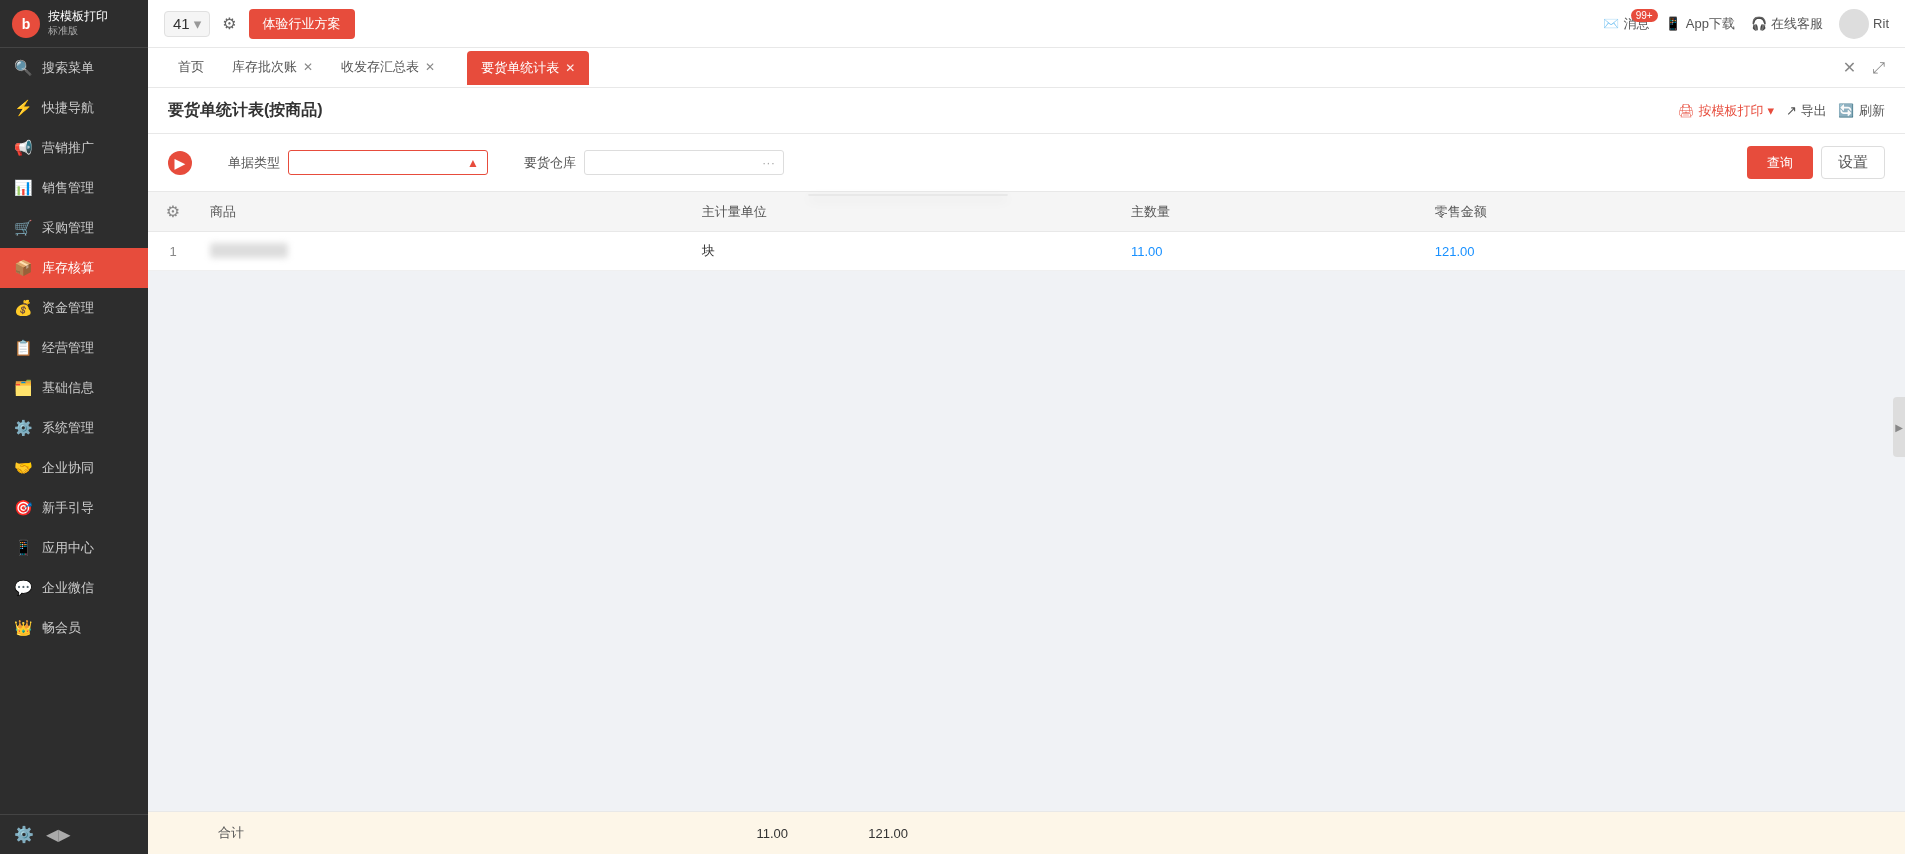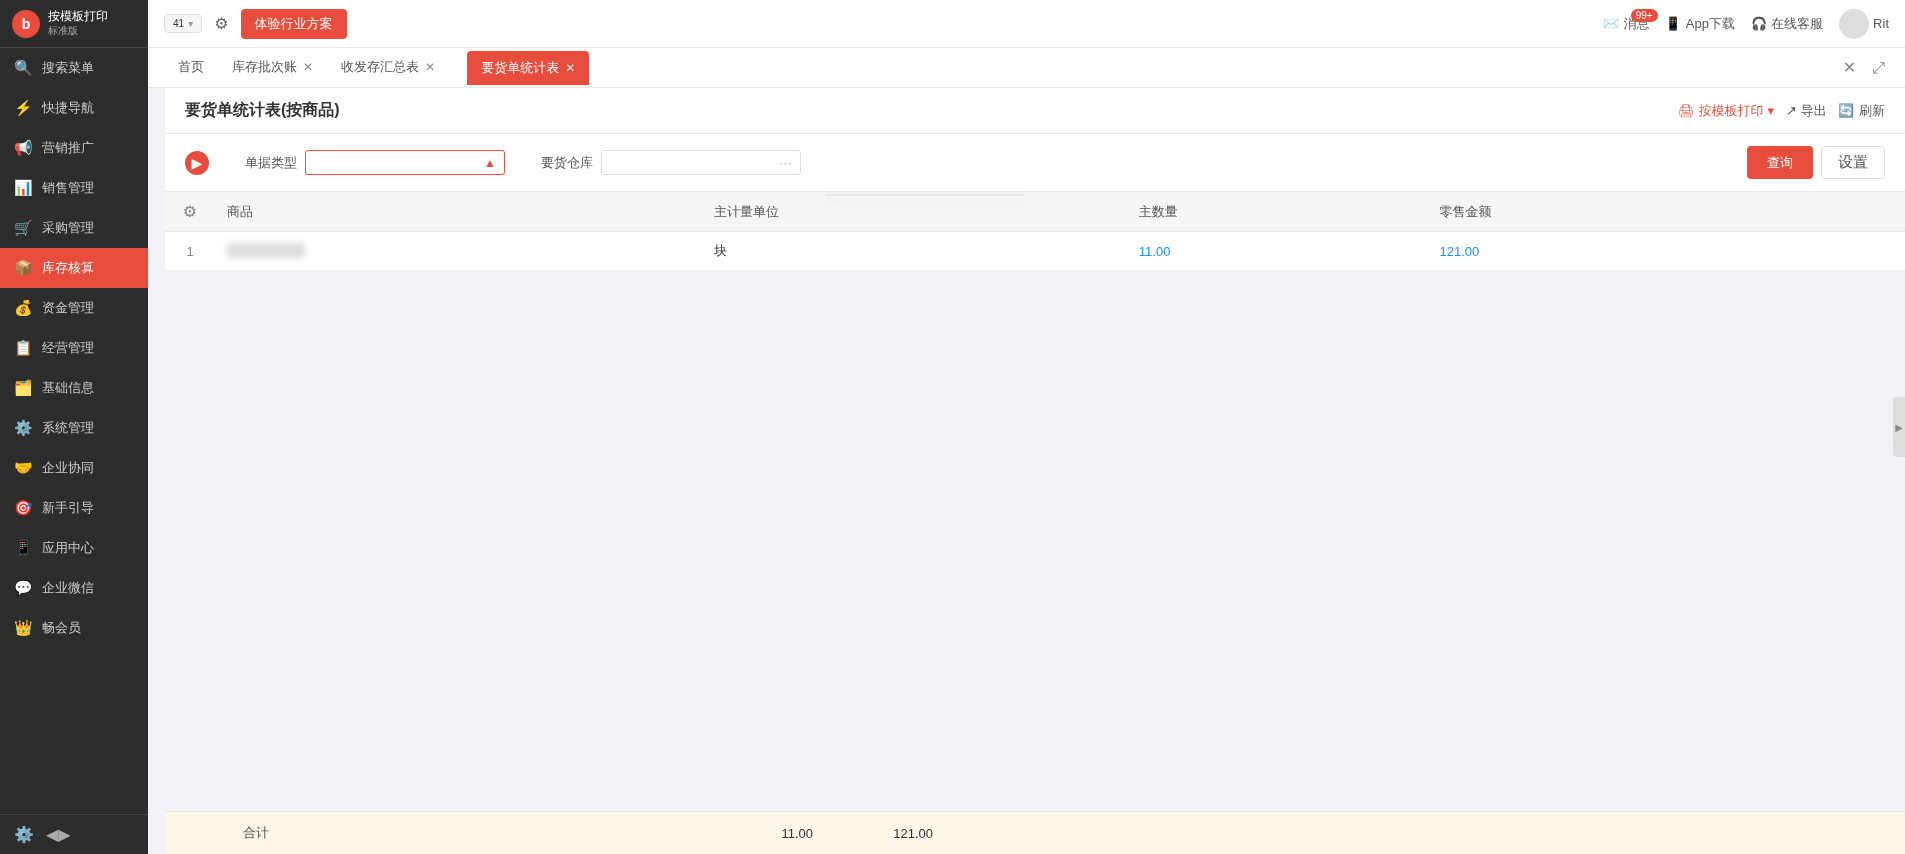--- a/index.html
+++ b/index.html
@@ -135,21 +135,21 @@
       width: 30px;
       height: 30px;
       border-radius: 50%;
       background: #ddd;
     }
     .topbar-num-display {
       background: #f5f5f5;
       border: 1px solid #e0e0e0;
       border-radius: 4px;
       padding: 3px 8px;
-      font-size: 10px;
+      font-size: 15px;
       color: #333;
       display: flex;
       align-items: center;
       gap: 4px;
     }
 
     
     .tabs-bar {
       background: #fff;
       border-bottom: 1px solid #e8e8e8;
@@ -195,21 +195,20 @@
       color: #888;
       cursor: pointer;
       padding: 4px;
     }
 
     
     .content {
       flex: 1;
       overflow: auto;
       position: relative;
-      margin-left: 17px;
     }
 
     
     .page-header {
       background: #fff;
       padding: 12px 20px;
       display: flex;
       align-items: center;
       justify-content: space-between;
       border-bottom: 1px solid #e8e8e8;
@@ -392,21 +391,21 @@
     }
     td:first-child { text-align: center; color: #888; }
 
     .col-settings { text-align: center; color: #888; cursor: pointer; font-size: 16px; }
 
     
     .table-footer {
       background: #fdf6e8;
       display: flex;
       align-items: center;
-      padding: 12px 28px;
+      padding: 12px 20px;
       border-top: 1px solid #e8e8e8;
     }
     .footer-label { color: #555; font-size: 13px; width: 200px; padding-left: 50px; }
     .footer-val { font-size: 13px; color: #333; width: 120px; text-align: right; padding-right: 20px; }
 
     
     .blurred {
       filter: blur(3px);
       background: #ddd;
       border-radius: 2px;

